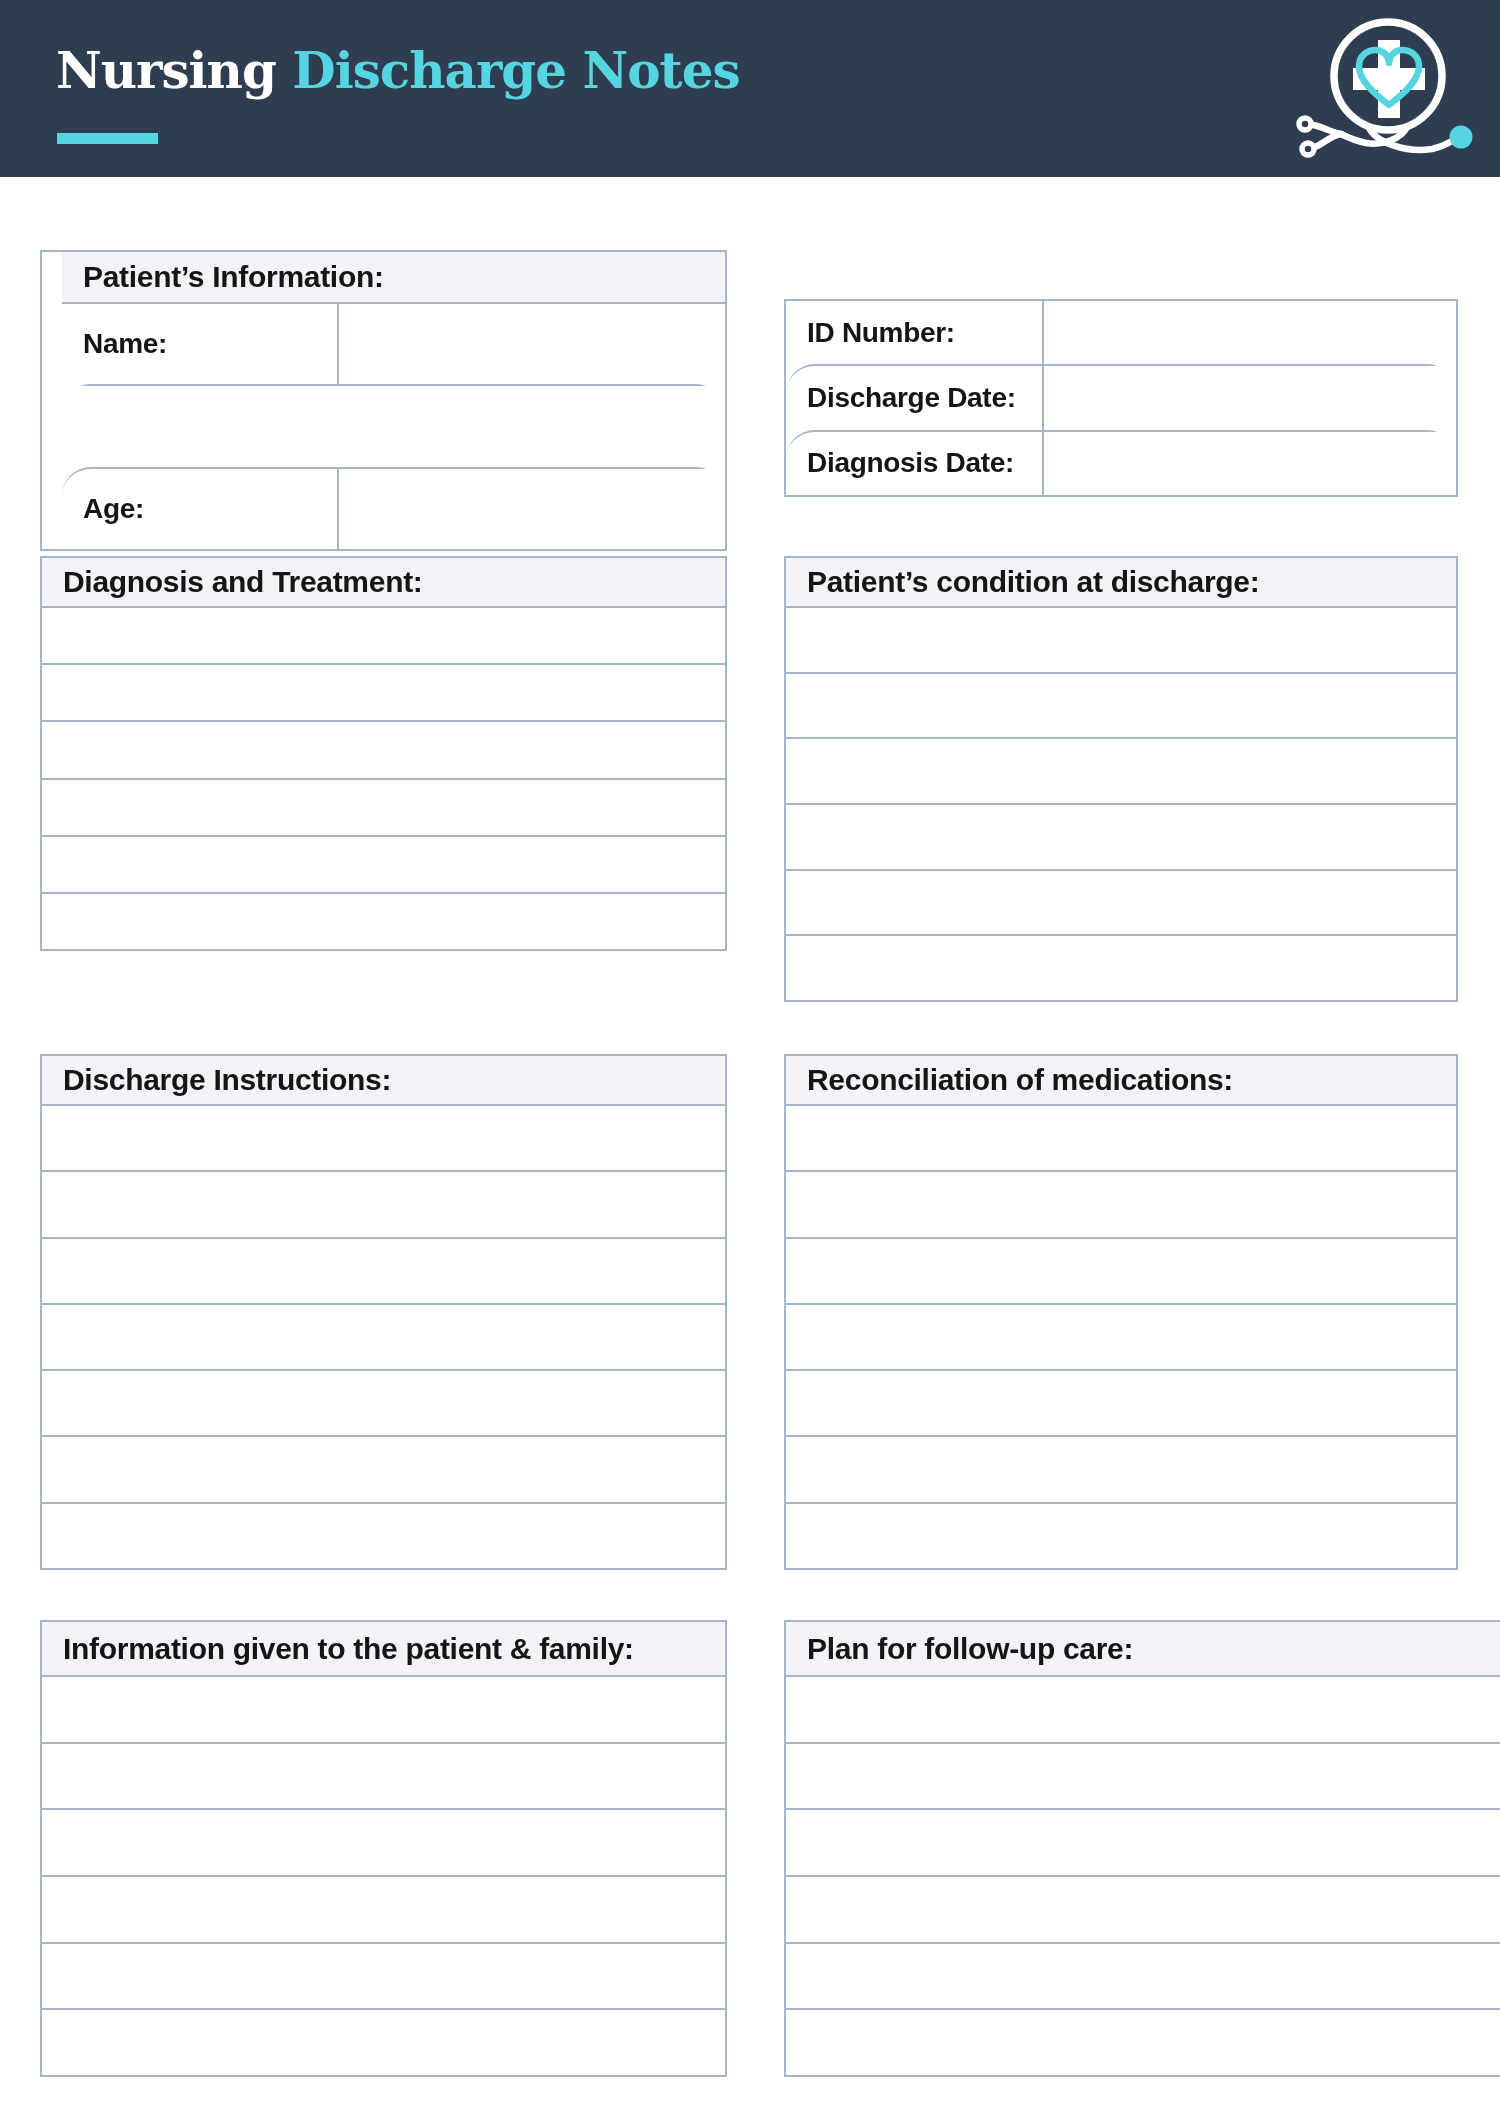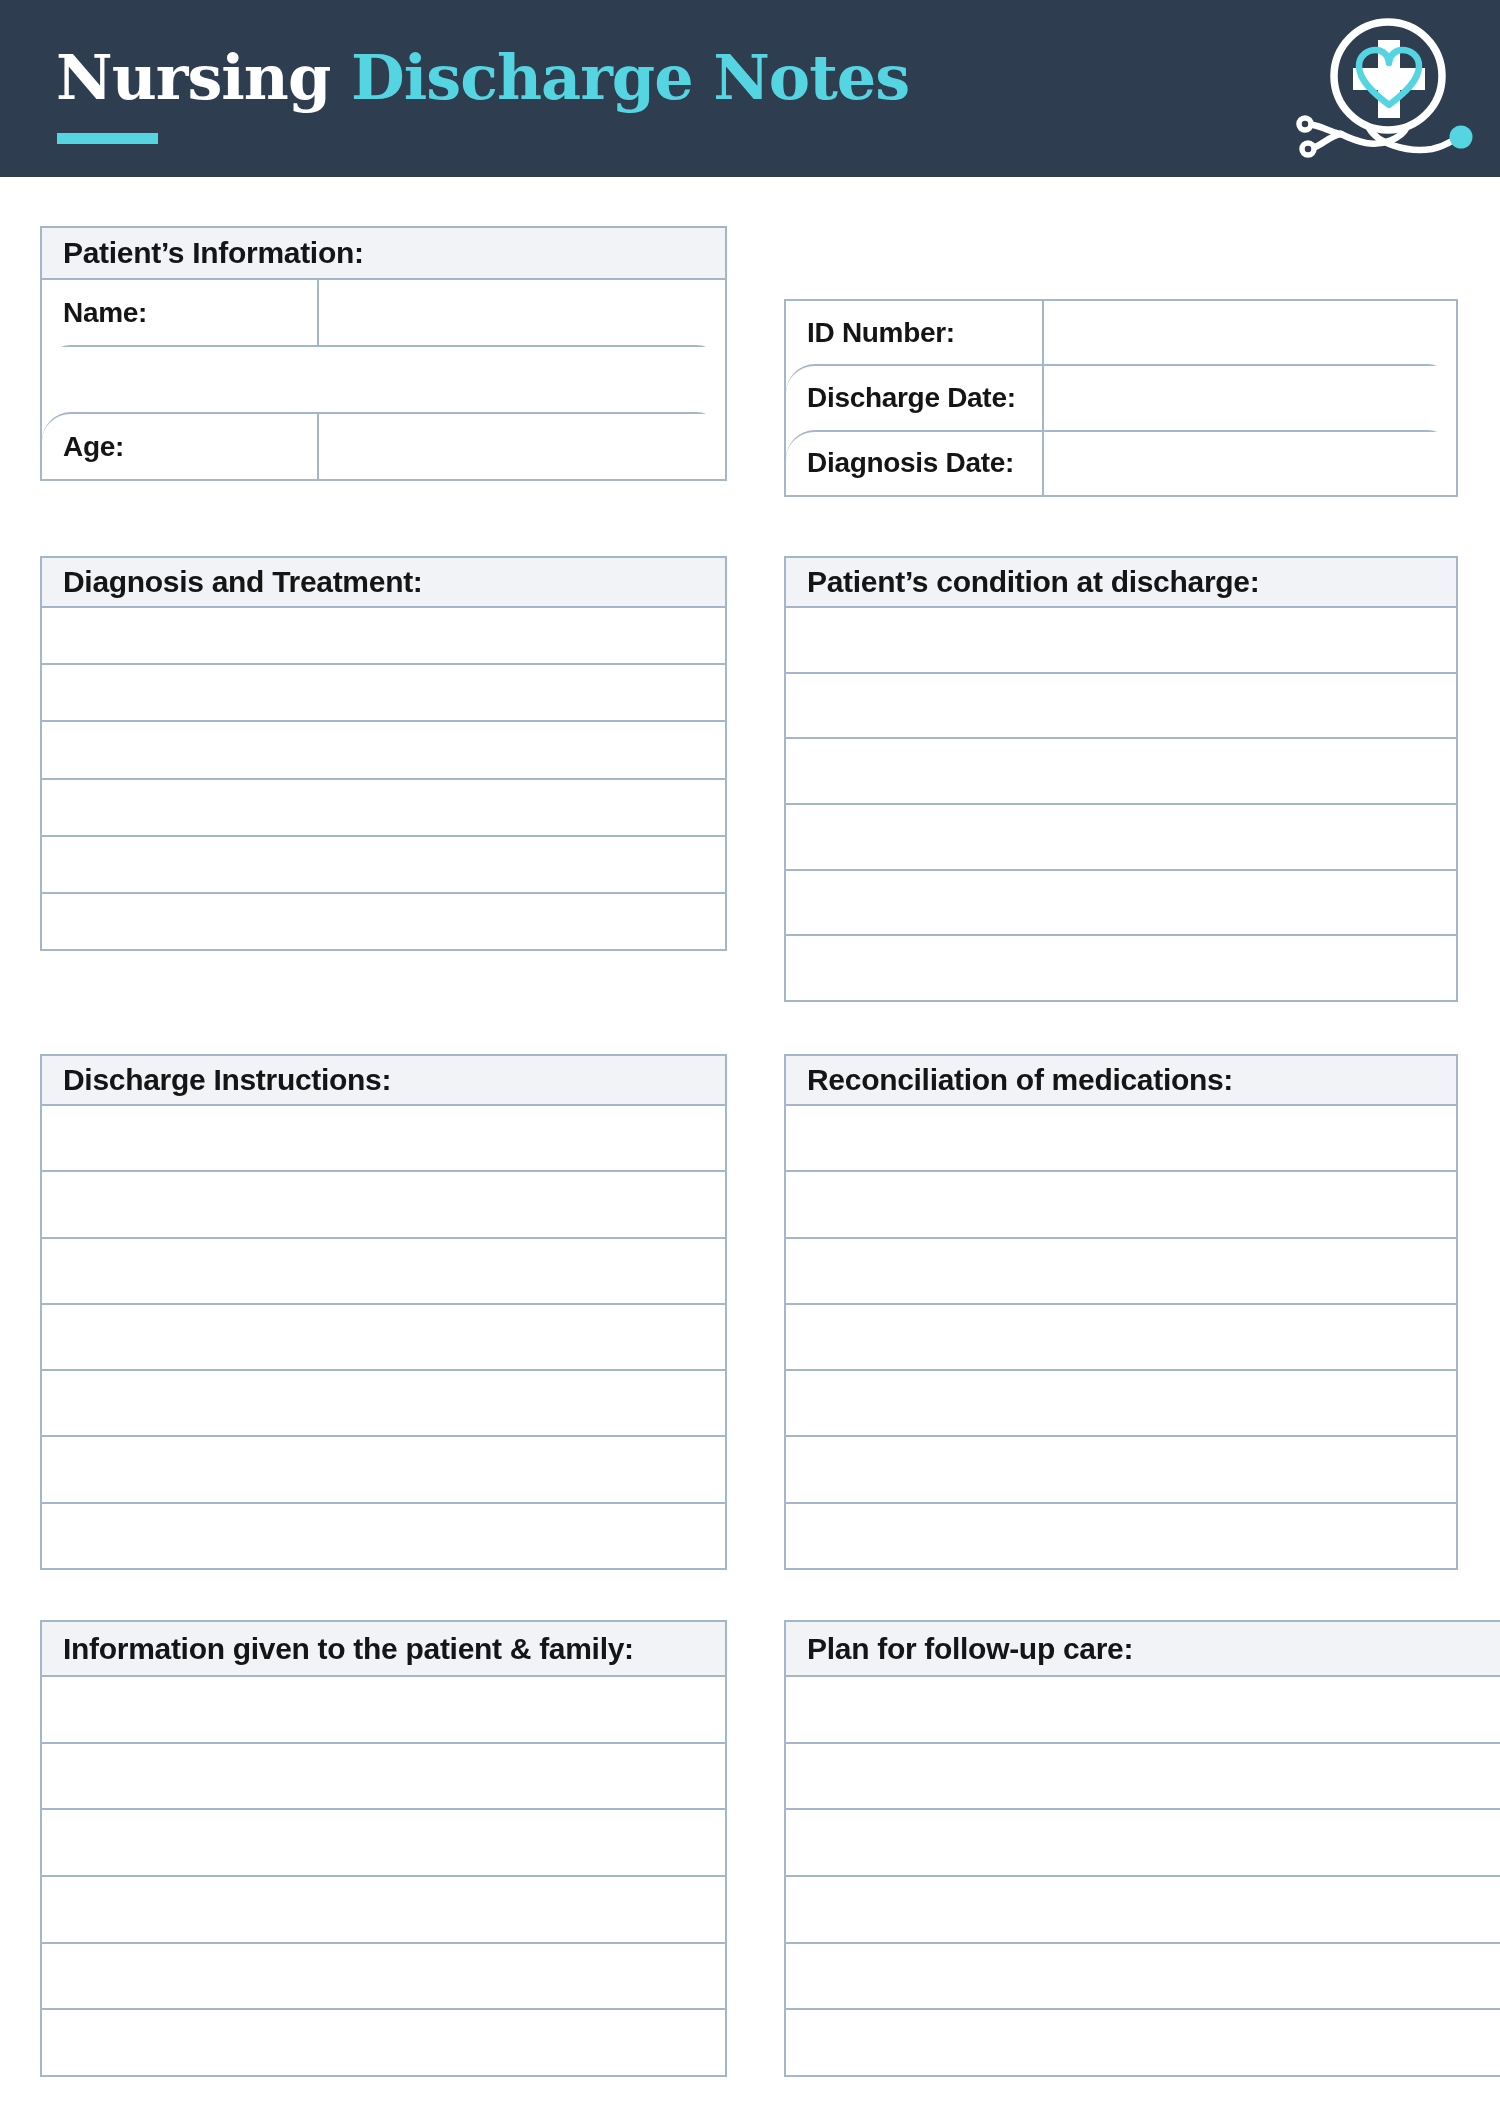--- a/index.html
+++ b/index.html
@@ -10,21 +10,21 @@
     --ink:#151515;
   }
   *{margin:0;padding:0;box-sizing:border-box;}
   html,body{background:#ffffff;}
   body{font-family:"Liberation Sans", sans-serif;color:var(--ink);}
   #page{position:relative;width:1500px;height:2119px;background:#ffffff;overflow:hidden;}
 
   
   .banner{position:absolute;left:0;top:0;width:1500px;height:177px;background:var(--header-bg);}
   .title{position:absolute;left:56px;top:42px;font-family:"DejaVu Serif", serif;
-         font-weight:700;font-size:62px;line-height:1.15;white-space:nowrap;letter-spacing:-1px;}
+         font-weight:700;font-size:50px;line-height:1.15;white-space:nowrap;letter-spacing:-1px;}
   .title .t-primary{color:#ffffff;}
   .title .t-accent{color:var(--accent);}
   .title-underline{position:absolute;left:57px;top:133px;width:101px;height:11px;background:var(--accent);}
   .logo{position:absolute;left:1255px;top:8px;width:240px;height:170px;}
 
   
   .panel{position:absolute;background:#ffffff;border:2.5px solid var(--border);
          display:flex;flex-direction:column;}
   .panel-header{flex:0 0 50px;background:var(--panel-header-bg);
                 border-bottom:2.5px solid var(--border);
@@ -42,21 +42,21 @@
   .field-row:first-child{border-top:none;}
   .panel.no-head .field-row:first-child{border-top:none;}
   .field-label{display:flex;align-items:center;padding-left:21px;
                font-size:28px;font-weight:700;letter-spacing:-0.3px;
                border-right:2px solid var(--border);}
   .w-left .field-label{width:277px;}
   .w-right .field-label{width:258px;}
   .field-value{flex:1;background:#ffffff;}
 
   
-  #p-patient  {left:40px;  top:226px;  width:687px; height:255px;}
+  #p-patient  {left:40px;  top:250px;  width:687px; height:301px;padding-left:20px;}
   #p-idblock  {left:784px; top:299px;  width:674px; height:198px;}
   #p-diag     {left:40px;  top:556px;  width:687px; height:395px;}
   #p-cond     {left:784px; top:556px;  width:674px; height:446px;}
   #p-instr    {left:40px;  top:1054px; width:687px; height:516px;}
   #p-meds     {left:784px; top:1054px; width:674px; height:516px;}
   #p-fam      {left:40px;  top:1620px; width:687px; height:457px;}
   #p-follow   {left:784px; top:1620px; width:808px; height:457px;}
 </style>
 </head>
 <body>

